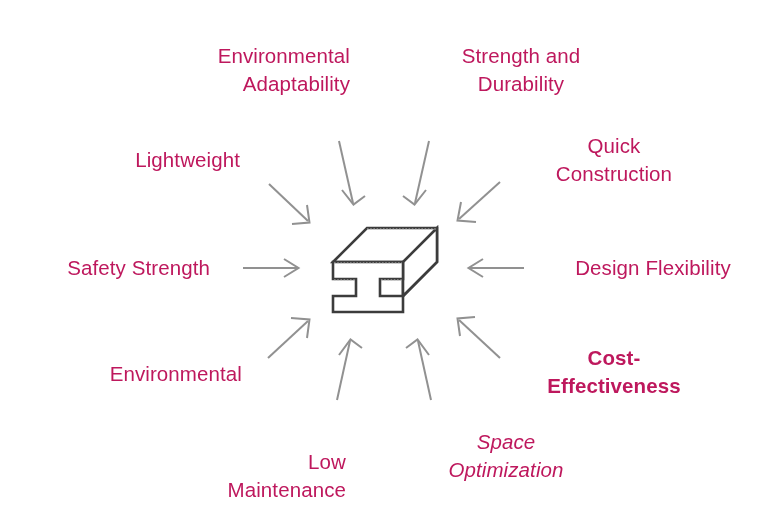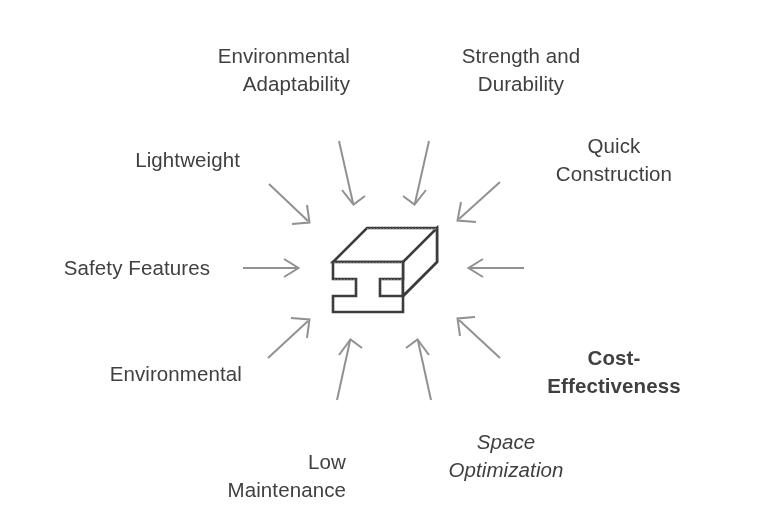--- a/index.html
+++ b/index.html
@@ -14,21 +14,21 @@
     font-family: "Liberation Sans", sans-serif;
   }
   #diagram {
     position: relative;
     width: 768px;
     height: 528px;
     background: #ffffff;
   }
   .label {
     position: absolute;
-    color: #404040;
+    color: #be185d;
     font-size: 20.5px;
     line-height: 28px;
     font-weight: 400;
     white-space: pre-line;
     letter-spacing: 0.1px;
   }
   .lbl-right   { text-align: right; }
   .lbl-left    { text-align: center; }
 
   
@@ -166,22 +166,23 @@
 Adaptability</div>
 
   <div class="label lbl-left p-strength">Strength and
 Durability</div>
 
   <div class="label lbl-right p-lightweight">Lightweight</div>
 
   <div class="label lbl-left p-quick">Quick
 Construction</div>
 
-  <div class="label lbl-right p-safety">Safety Features</div>
+  <div class="label lbl-right p-safety">Safety Strength</div>
 
+  <div class="label lbl-left p-design">Design Flexibility</div>
 
   <div class="label lbl-right p-sustainability">Environmental</div>
 
   <div class="label lbl-left p-cost">Cost-
 Effectiveness</div>
 
   <div class="label lbl-right p-low">Low
 Maintenance</div>
 
   <div class="label lbl-left p-space">Space

